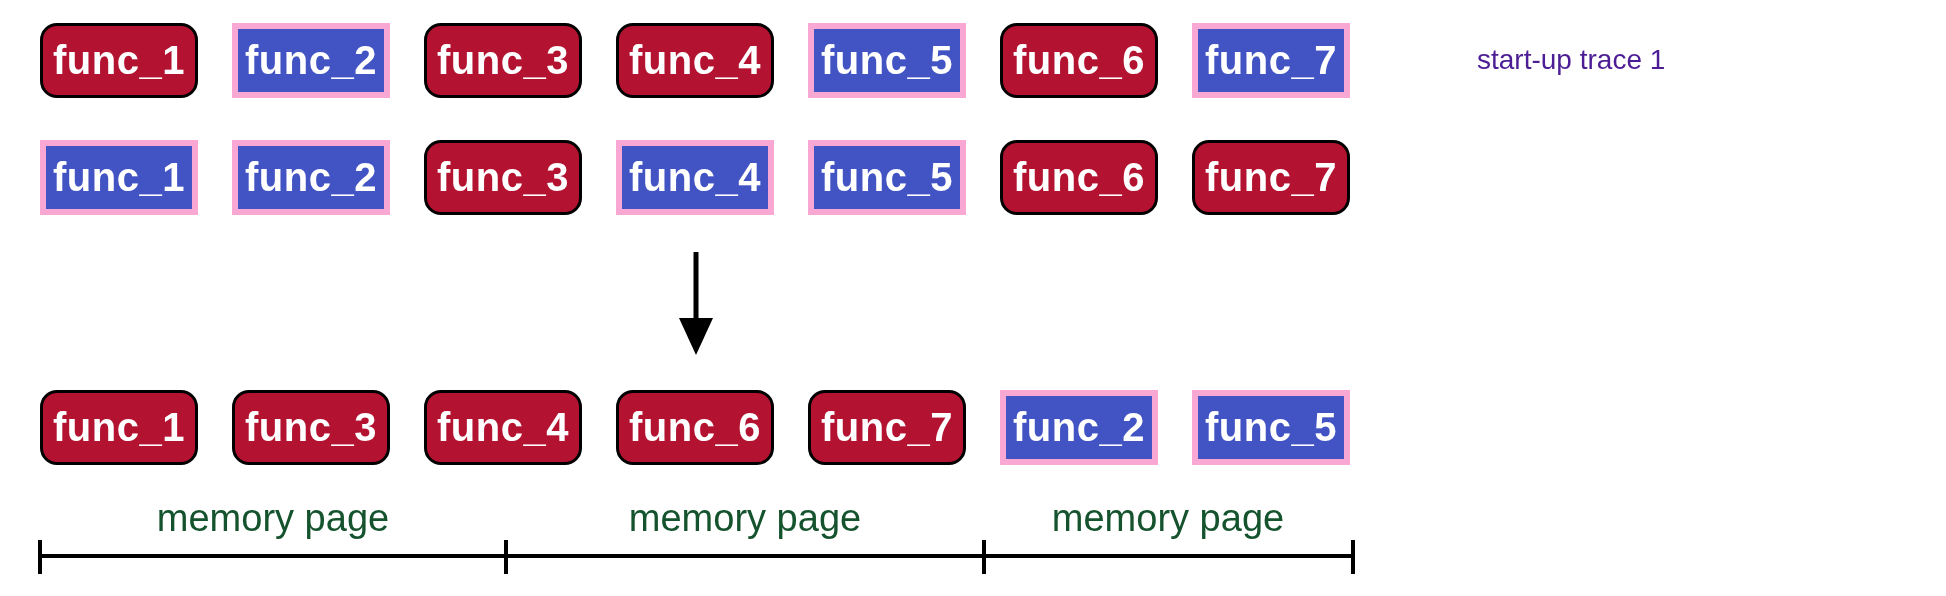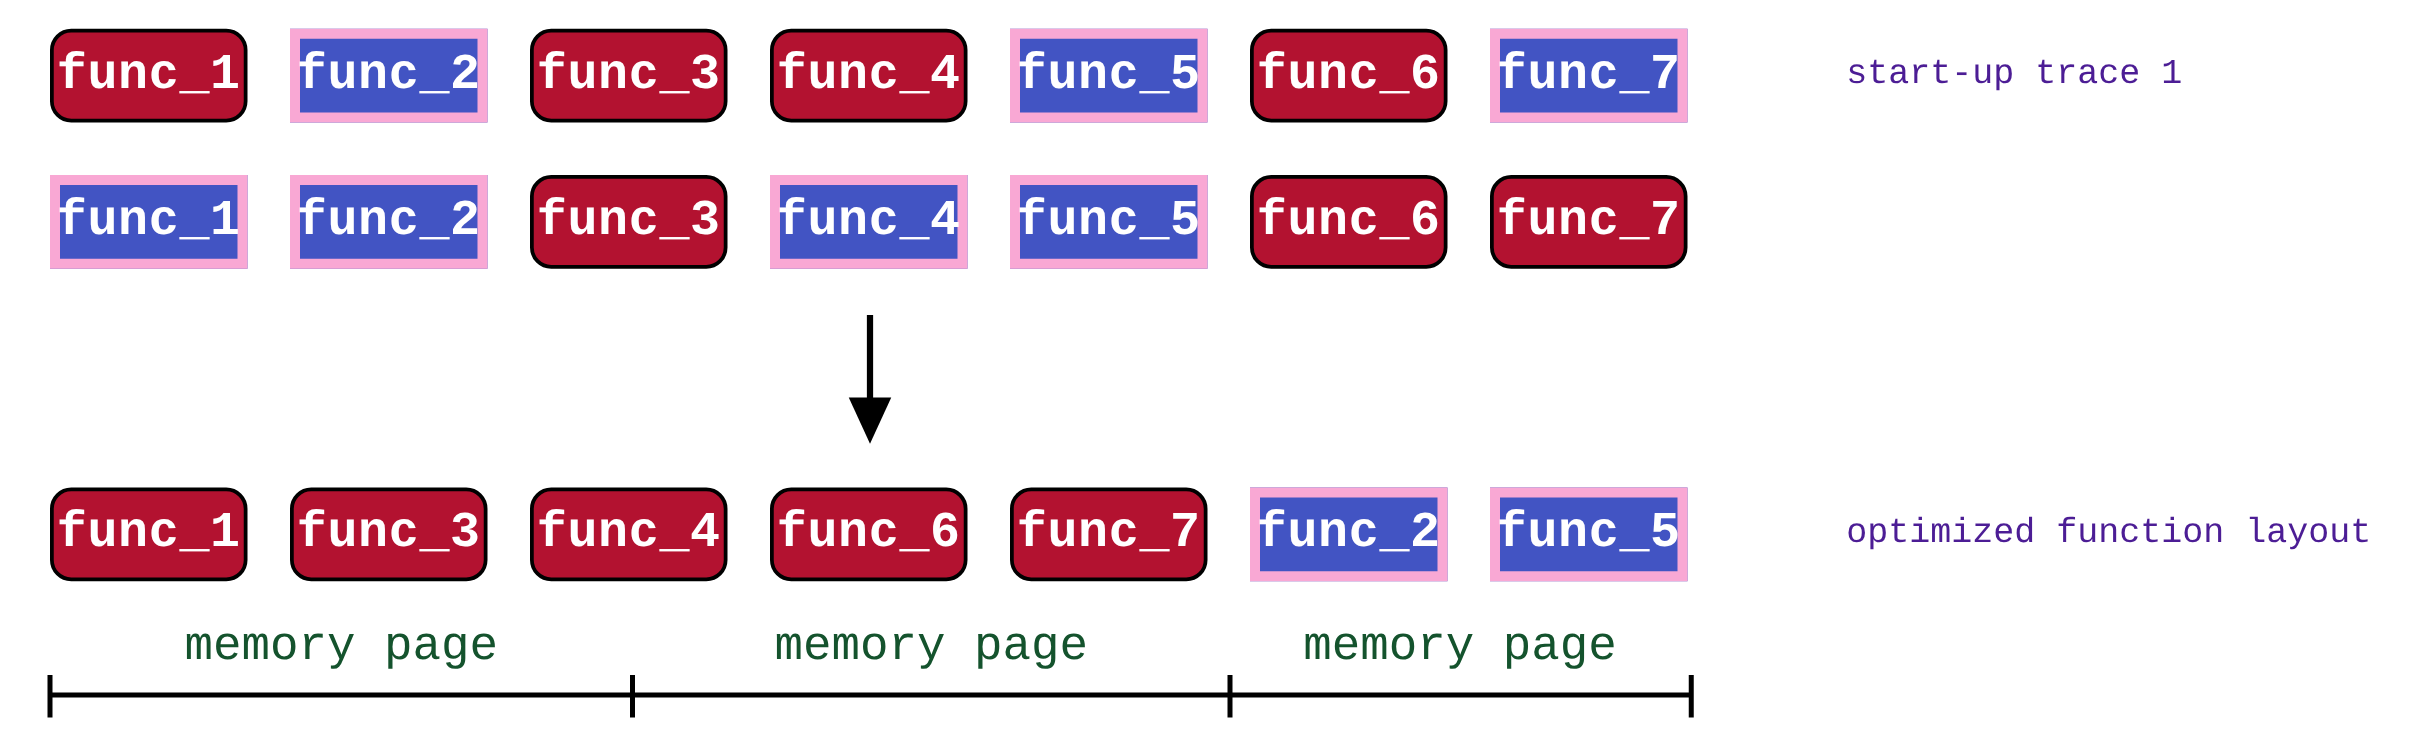--- a/index.html
+++ b/index.html
@@ -1,39 +1,39 @@
 <!DOCTYPE html>
 <html><head>
 <meta charset="utf-8">
 <style>
   html, body { margin: 0; padding: 0; background: #ffffff; }
   .canvas {
     position: relative;
     width: 1946px;
     height: 596px;
     background: #ffffff;
-    font-family: Liberation Mono, monospace;
+    font-family: Liberation Sans, sans-serif;
     overflow: hidden;
   }
   .row-group { position: absolute; left: 0; top: 0; width: 100%; height: 100%; pointer-events: none; }
   .fbox {
     position: absolute;
     width: 158px;
     height: 75px;
     box-sizing: border-box;
     display: flex;
     align-items: center;
     justify-content: center;
     font-weight: bold;
     font-size: 40px;
     color: #ffffff;
     letter-spacing: 0.5px;
   }
   .fbox.hot  { border: 3px solid #000000; border-radius: 17px; }
-  .fbox.cold { border: 8px solid #f9a8d4; border-radius: 0; }
+  .fbox.cold { border: 6px solid #f9a8d4; border-radius: 0; }
   .side-label {
     position: absolute;
     left: 1477px;
     transform: translateY(-50%);
     font-size: 28px;
     color: #4c1d95;
     white-space: nowrap;
   }
   .mem-label {
     position: absolute;
@@ -93,21 +93,20 @@
       <div class="fbox cold" style="left: 1000px; top: 390px; background: rgb(66, 84, 195); color: rgb(255, 255, 255);">func_2</div>
       <div class="fbox cold" style="left: 1192px; top: 390px; background: rgb(66, 84, 195); color: rgb(255, 255, 255);">func_5</div>
     </div>
 
   <svg class="arrow-svg" width="38" height="104" viewBox="0 0 38 104">
     <line x1="19" y1="0" x2="19" y2="70" stroke="#000000" stroke-width="5"></line>
     <polygon points="2,66 36,66 19,103" fill="#000000"></polygon>
   </svg>
 
   <div class="side-label" style="top:60px">start-up trace 1</div>
-  <div class="side-label" style="top:427px">optimized function layout</div>
 
   <div>
     <div class="ruler-line"></div>
     <div id="ticks">
         <div class="ruler-tick" style="left: 38px;"></div>
         <div class="ruler-tick" style="left: 504px;"></div>
         <div class="ruler-tick" style="left: 982px;"></div>
         <div class="ruler-tick" style="left: 1351px;"></div>
       </div>
     <div id="mem-labels">

